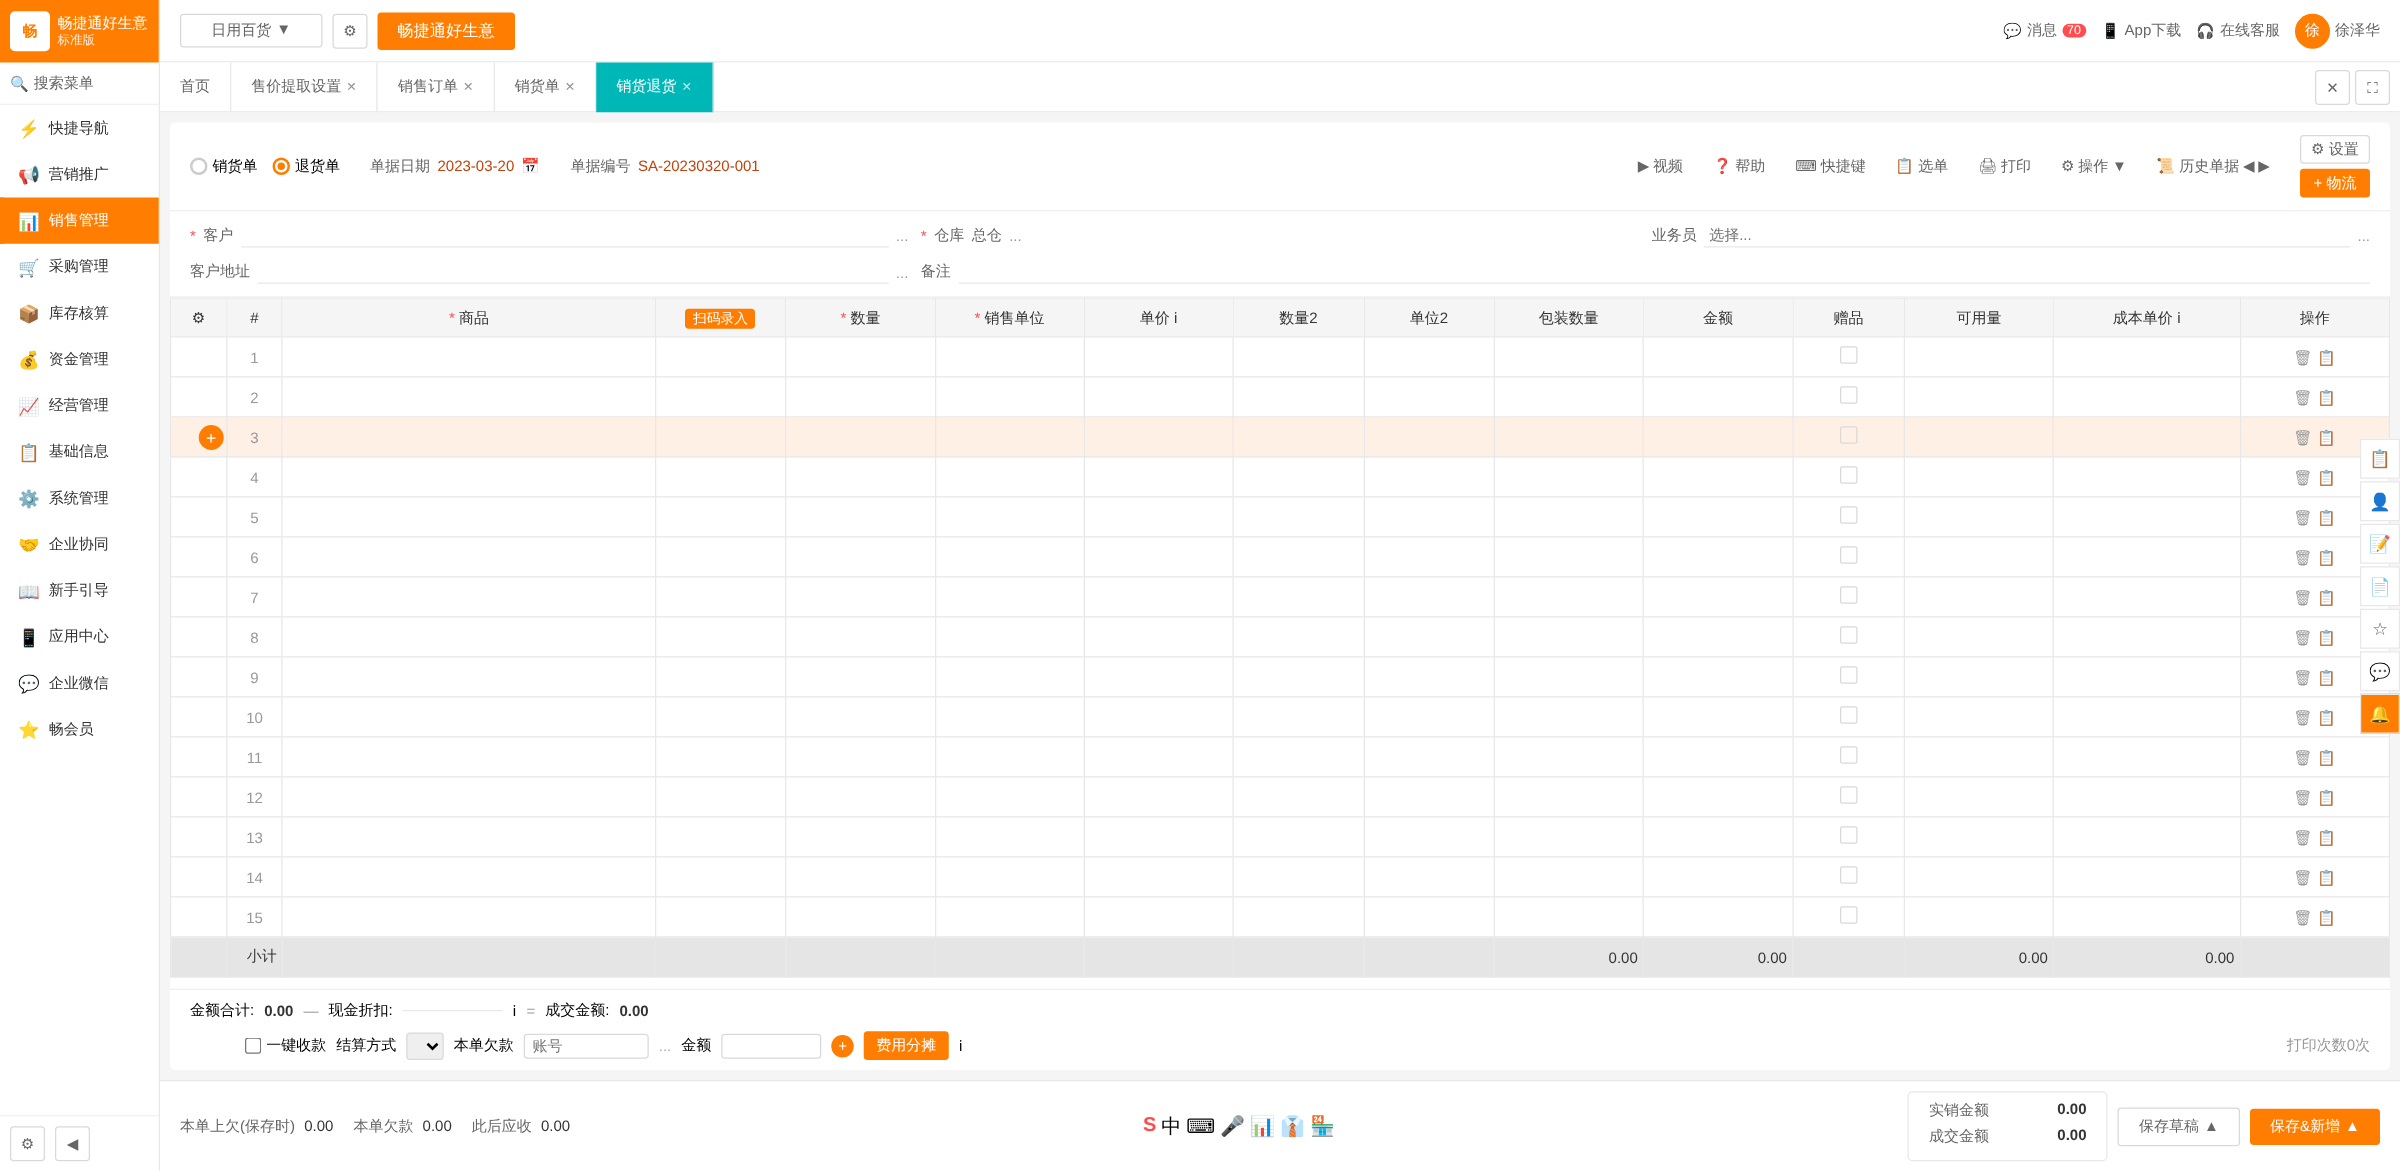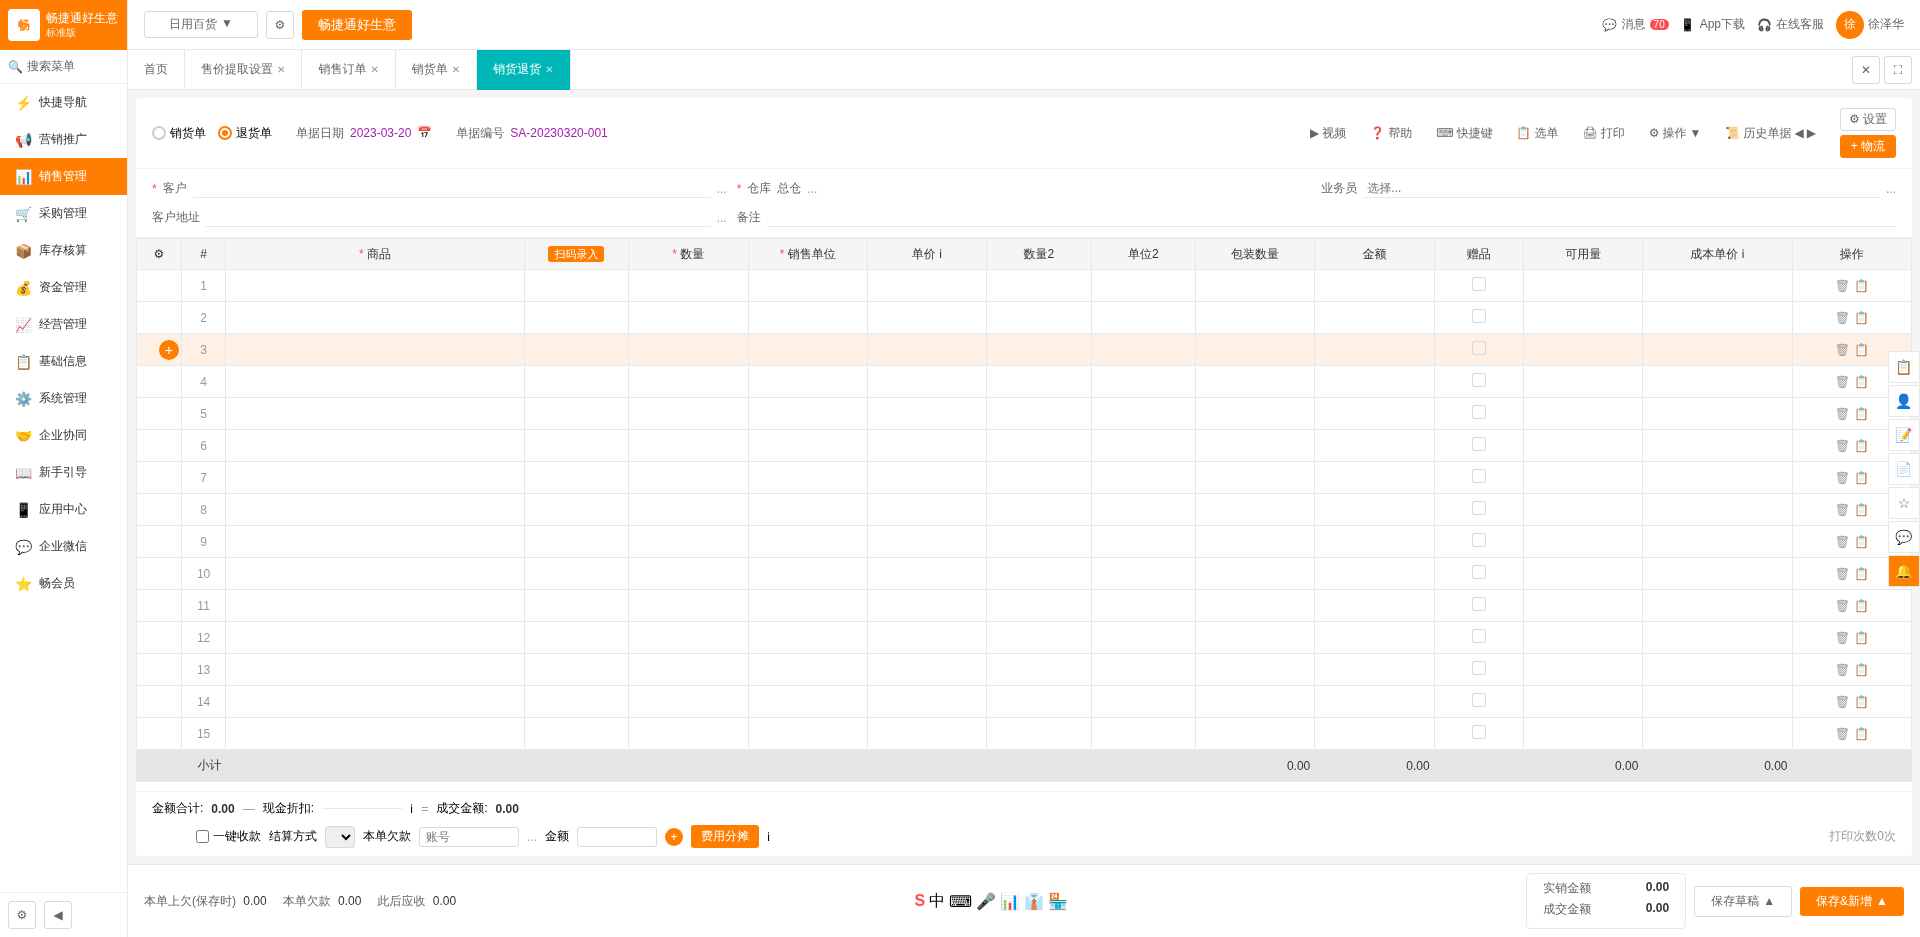--- a/index.html
+++ b/index.html
@@ -170,21 +170,21 @@
     }
     .radio-dot.checked { border-color: #ff7d00; }
     .radio-dot.checked::after {
       content: '';
       width: 6px; height: 6px;
       border-radius: 50%;
       background: #ff7d00;
     }
     .form-field { display: flex; align-items: center; gap: 6px; }
     .form-label { color: #666; white-space: nowrap; }
-    .form-value { color: #a21caf; }
+    .form-value { color: #c2410c; }
     .form-header-actions { margin-left: auto; display: flex; gap: 8px; align-items: center; }
     .action-btn {
       display: flex; align-items: center; gap: 3px;
       padding: 4px 8px;
       border: none; background: none;
       cursor: pointer;
       color: #666;
       border-radius: 3px;
     }
 

